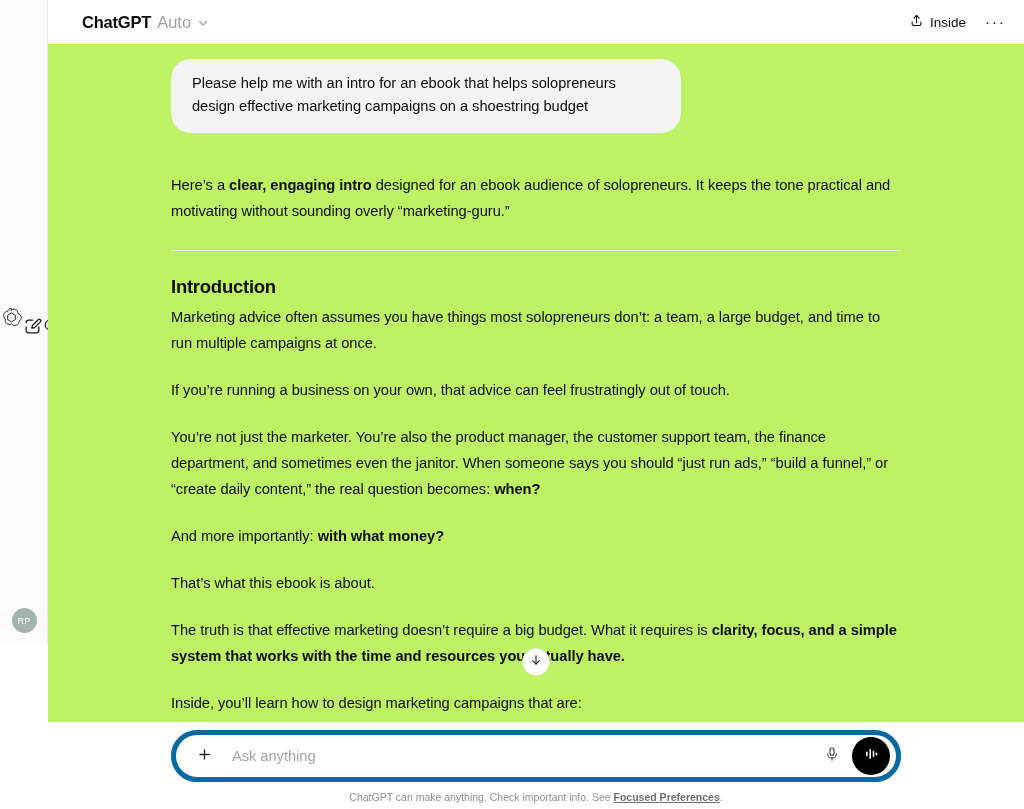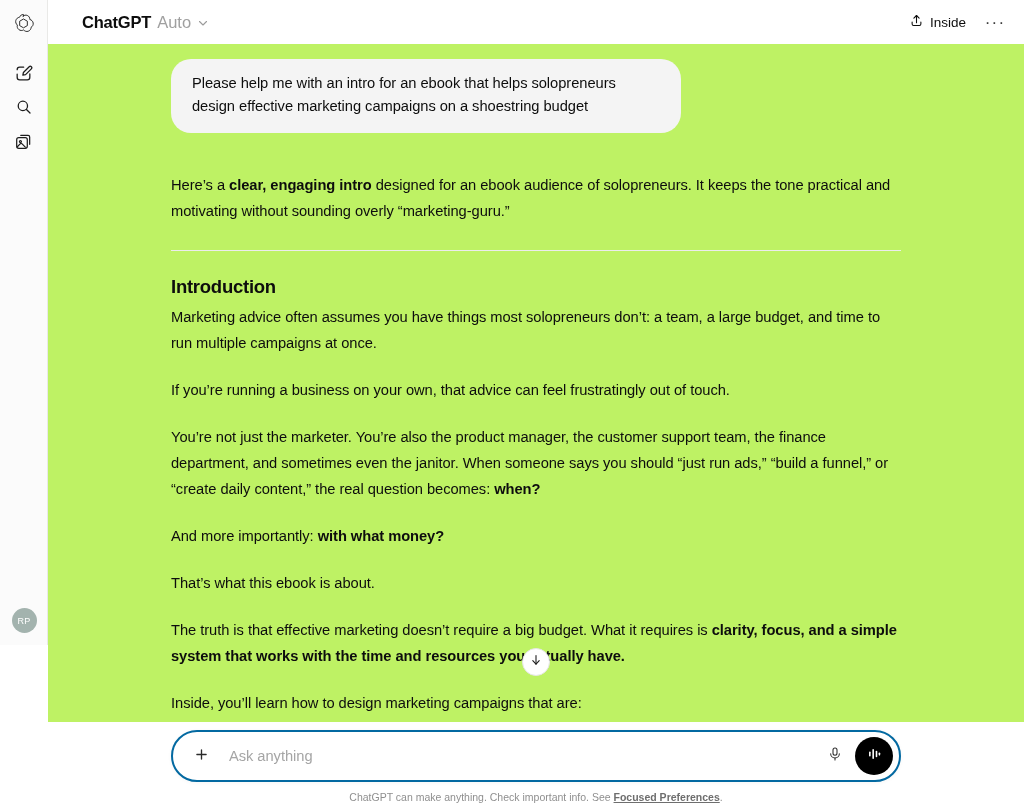--- a/index.html
+++ b/index.html
@@ -23,21 +23,21 @@
 
   
   .sidebar {
     width: 48px;
     height: 645px;
     background: #fbfbfb;
     border-right: 1px solid #e9e9e7;
     flex: 0 0 48px;
     position: relative;
     display: flex;
-    flex-direction: column;
+    flex-direction: row;
     align-items: center;
     padding-top: 9px;
   }
   .side-btn {
     width: 32px;
     height: 32px;
     display: flex;
     align-items: center;
     justify-content: center;
     border-radius: 7px;
@@ -221,21 +221,21 @@
     position: absolute;
     left: 0; right: 0; bottom: 0;
     background: #ffffff;
     padding: 8px 0 6px 0;
     z-index: 25;
   }
   .composer {
     width: 730px;
     margin: 0 auto;
     height: 52px;
-    border: 2px solid #0369a1;
+    border: 5px solid #0369a1;
     border-radius: 26px;
     background: #ffffff;
     display: flex;
     align-items: center;
     padding: 0 6px 0 12px;
     box-shadow: 0 1px 4px rgba(0,0,0,0.04);
   }
   .plus-btn {
     width: 32px; height: 32px;
     display: flex; align-items: center; justify-content: center;

